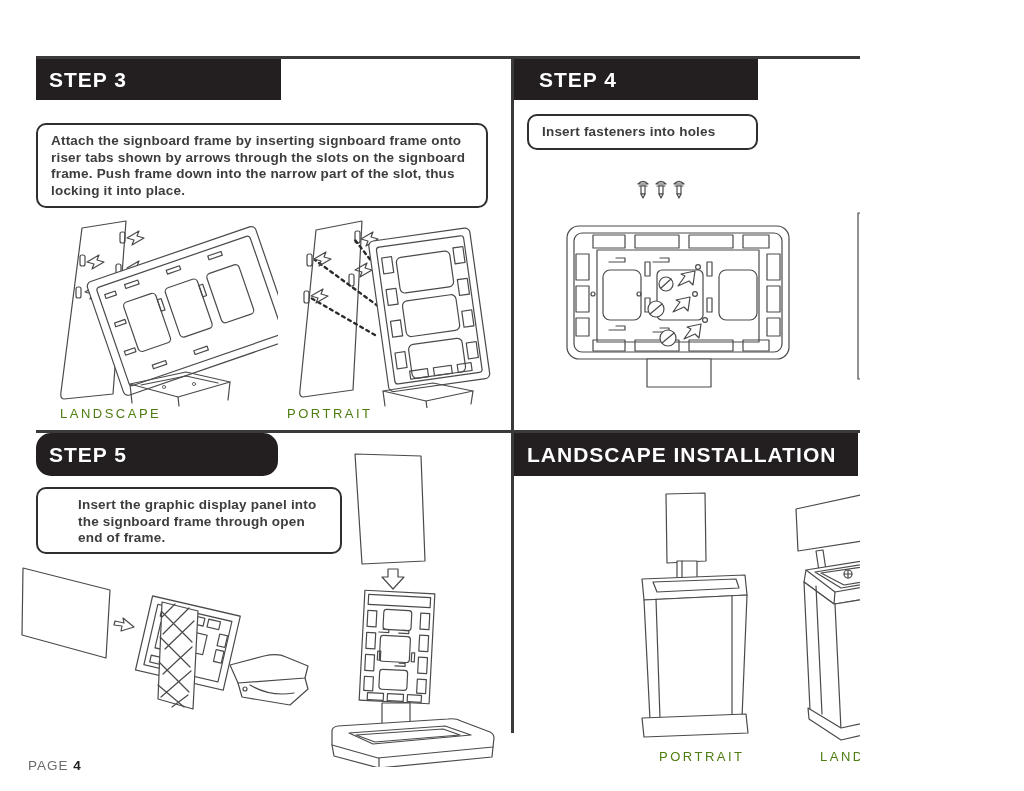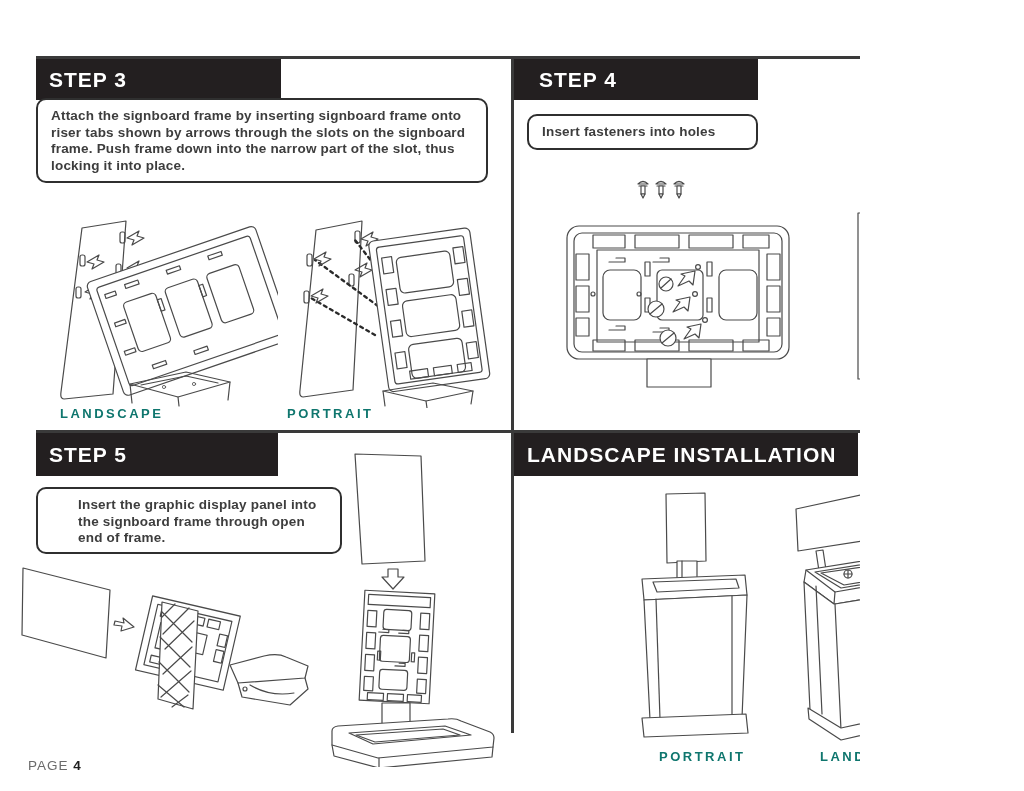--- a/index.html
+++ b/index.html
@@ -14,22 +14,22 @@
     display:flex; align-items:center; padding-left:13px; box-sizing:border-box;
     font-weight:bold; font-size:21px; letter-spacing:1px;
   }
   .ibox {
     position:absolute; border:2.5px solid #2f2f2f; border-radius:10px;
     padding:8px 13px; box-sizing:border-box; background:#fff;
     font-weight:bold; font-size:13.5px; line-height:16.5px;
     letter-spacing:.2px; color:#3d3d3d;
   }
   .lbl {
-    position:absolute; font-weight:bold; font-size:13px;
-    letter-spacing:2.5px; color:#0f766e; white-space:nowrap;
+    position:absolute; font-weight:normal; font-size:13px;
+    letter-spacing:2.5px; color:#4d7c0f; white-space:nowrap;
   }
   .footer { position:absolute; left:28px; top:758px; font-size:13.5px; letter-spacing:1px; color:#6b6b6b; }
   .footer b { color:#1f1f1f; letter-spacing:0; }
   .illus { position:absolute; }
   .illus path, .illus rect, .illus polygon, .illus circle, .illus line, .illus polyline, .illus ellipse {
     stroke:#4a4a4a; stroke-width:1.2; fill:none; stroke-linejoin:round; stroke-linecap:round;
   }
   .illus .blk { fill:#161616; stroke:none; }
   .illus .wfill { fill:#ffffff; }
   .illus .dash { stroke-dasharray:3 4; stroke-width:2.4; stroke:#2a2a2a; }
@@ -43,28 +43,28 @@
   <div class="rule-h" style="left:36px; top:56px; width:974px;"></div>
   <div class="rule-h" style="left:36px; top:430px; width:974px;"></div>
   <div class="rule-v" style="left:511px; top:56px; height:677px;"></div>
 
   <div class="bar" style="left:36px; top:59px; width:245px; height:41px;">
       <span>STEP 3</span>
     </div>
   <div class="bar" style="left:514px; top:59px; width:244px; height:41px;padding-left:25px;">
       <span>STEP 4</span>
     </div>
-  <div class="bar" style="left:36px; top:433px; width:242px; height:43px;">
+  <div class="bar" style="left:36px; top:433px; width:242px; height:43px;border-radius:15px;">
       <span>STEP 5</span>
     </div>
   <div class="bar" style="left:514px; top:433px; width:344px; height:43px;">
       <span>LANDSCAPE INSTALLATION</span>
     </div>
 
-  <div class="ibox" style="left:36px; top:98px; width:452px; height:85px;">Attach the signboard frame by inserting signboard frame onto riser tabs shown by arrows through the slots on the signboard frame. Push frame down into the narrow part of the slot, thus locking it into place.</div>
+  <div class="ibox" style="left:36px; top:123px; width:452px; height:85px;">Attach the signboard frame by inserting signboard frame onto riser tabs shown by arrows through the slots on the signboard frame. Push frame down into the narrow part of the slot, thus locking it into place.</div>
   <div class="ibox" style="left:527px; top:114px; width:231px; height:36px;">Insert fasteners into holes</div>
   <div class="ibox" style="left:36px; top:487px; width:306px; height:67px;padding-left:40px;">Insert the graphic display panel into the signboard frame through open end of frame.</div>
 
   <div class="lbl" style="left:60px; top:406px;">LANDSCAPE</div>
   <div class="lbl" style="left:287px; top:406px;">PORTRAIT</div>
   <div class="lbl" style="left:659px; top:749px;">PORTRAIT</div>
   <div class="lbl" style="left:820px; top:749px;">LANDSCAPE</div>
 
   <div class="footer">
     <span>PAGE </span>

